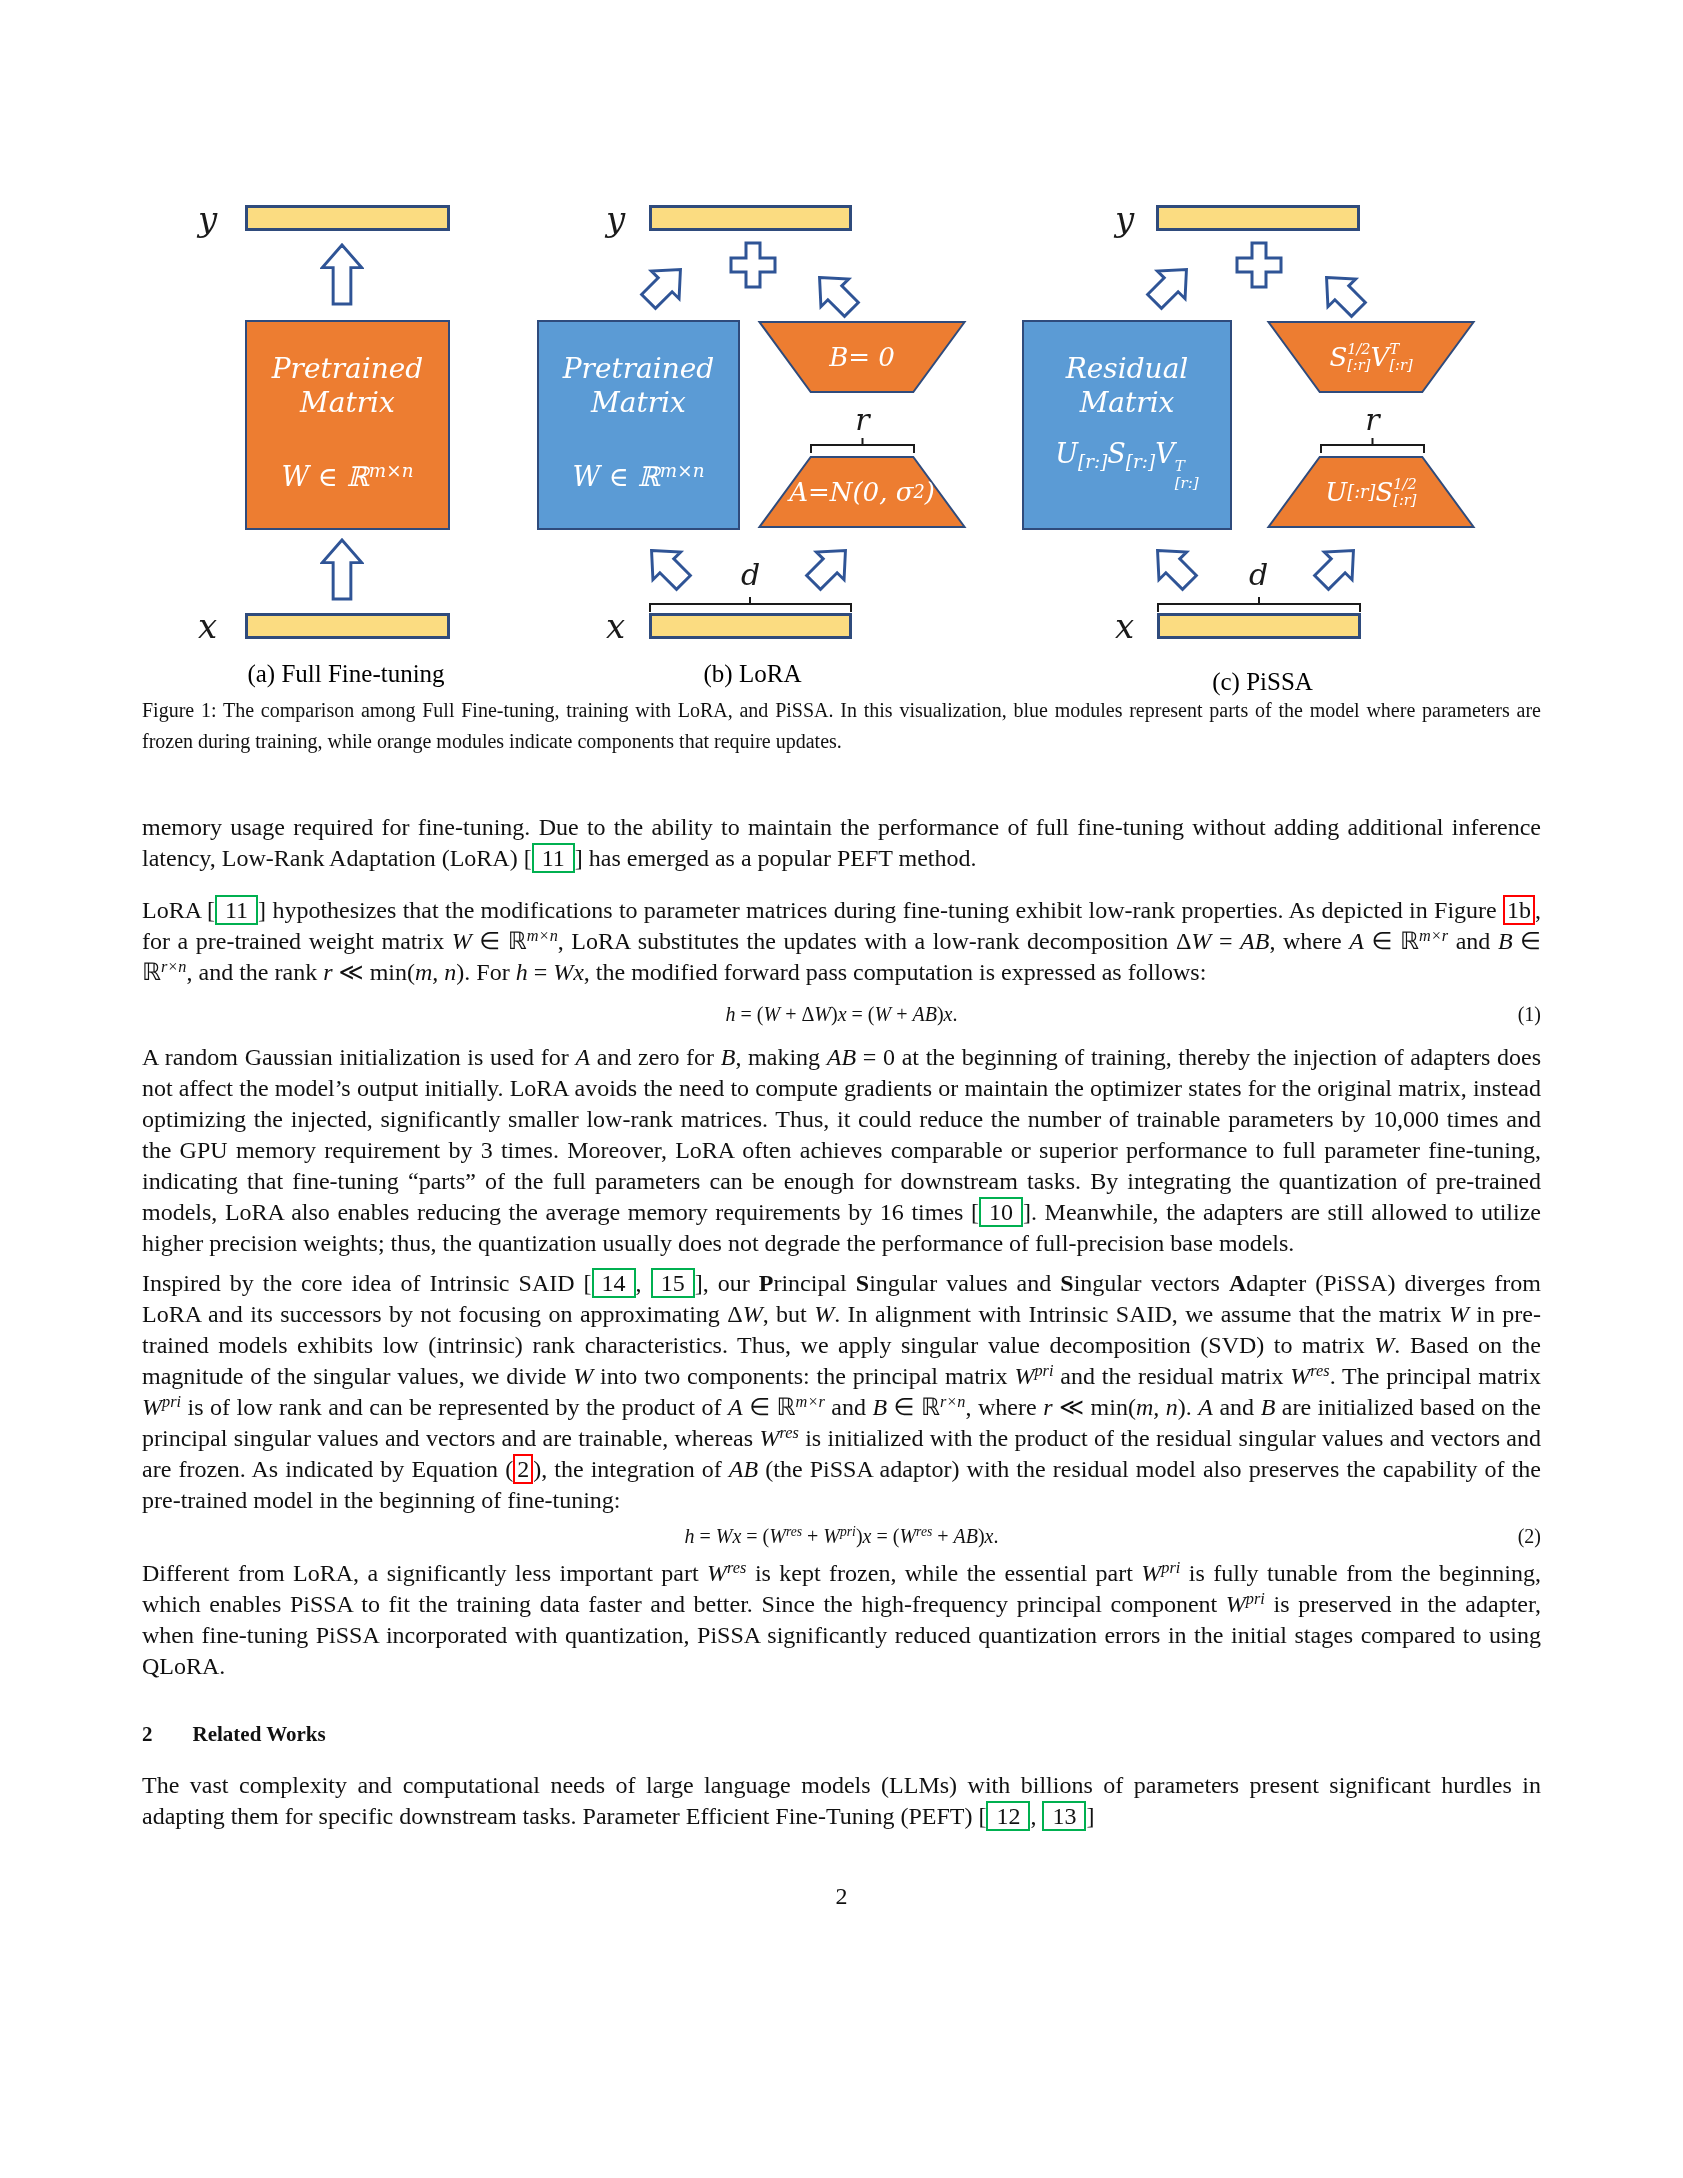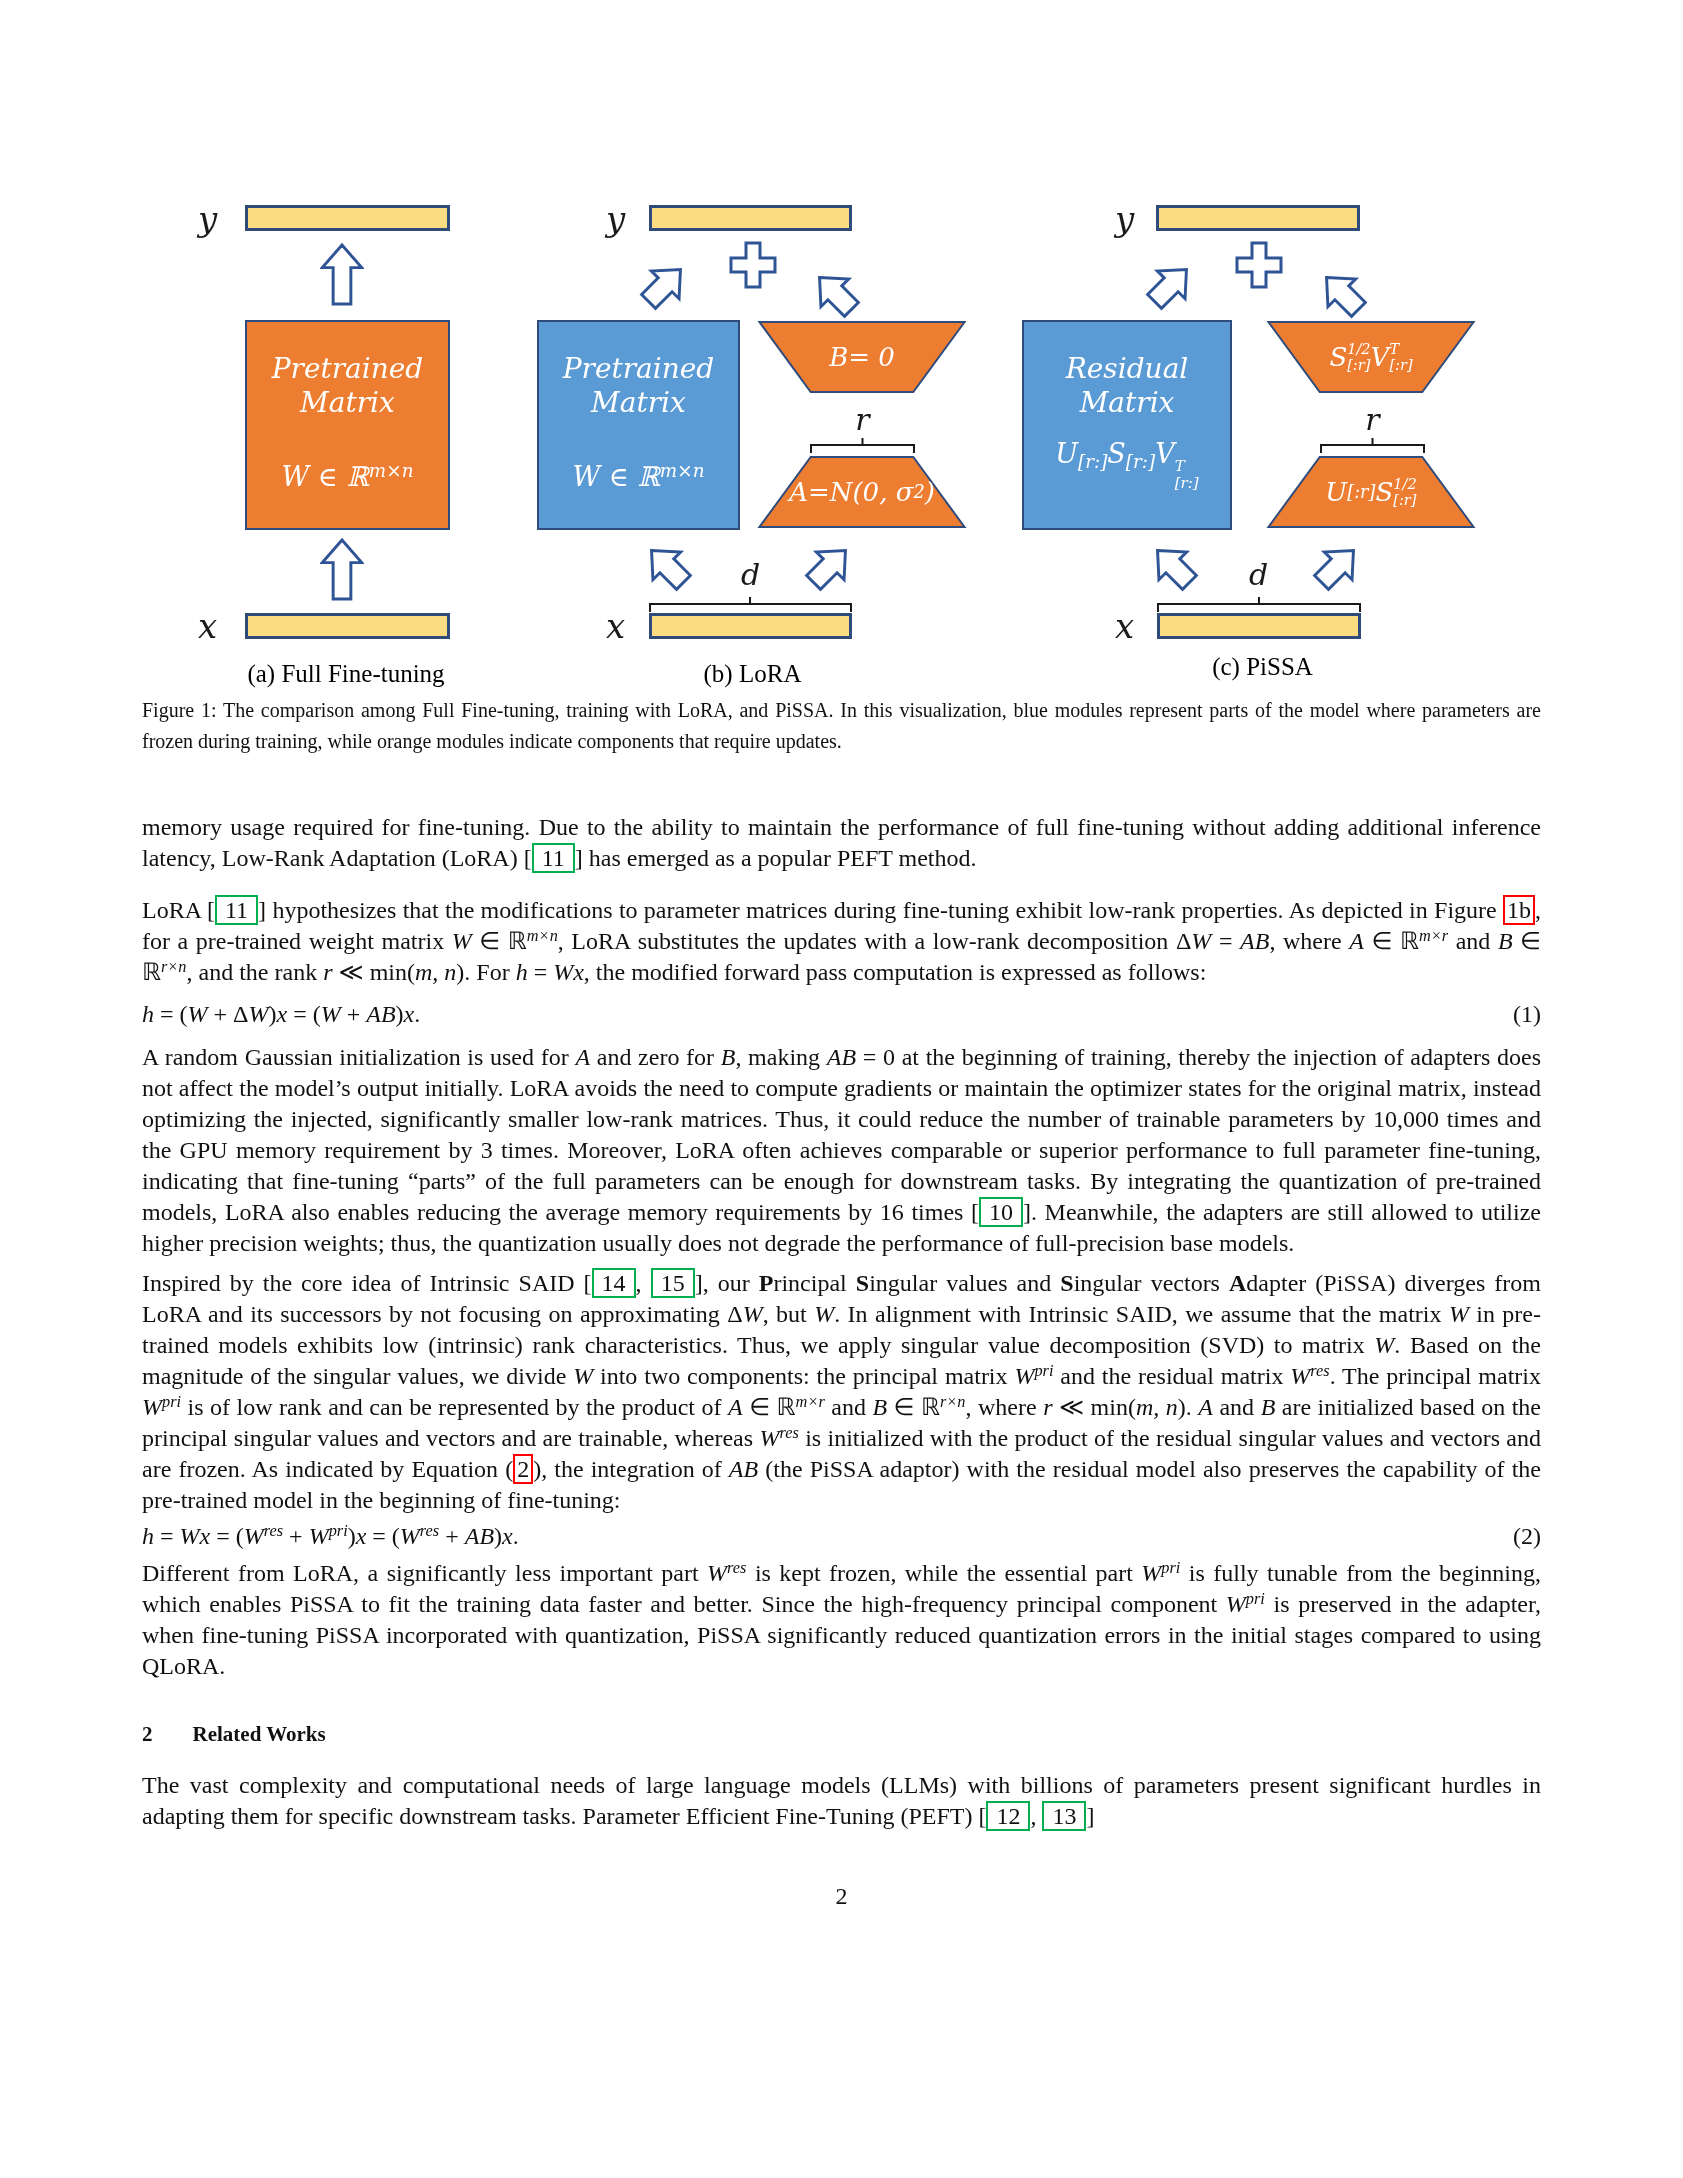--- a/index.html
+++ b/index.html
@@ -27,21 +27,21 @@
   .trap { position:absolute; }
   .trap-label {
     position:absolute; inset:0; display:flex; align-items:center; justify-content:center;
     color:#ffffff; font-family:"DejaVu Serif", serif; font-style:italic; font-size:26px;
   }
   .panel-caption { font-size:25px; color:#000; text-align:center; font-family:"Liberation Serif", serif; }
   
   .content { margin:0 142px; }
   .fig-caption { font-size:20px; line-height:31px; text-align:justify; margin:0; }
   .body-par   { font-size:24px; line-height:31px; text-align:justify; margin:0; }
-  .equation { position:relative; font-size:24px; line-height:40px; height:40px; }
+  .equation { position:relative; font-size:20px; line-height:40px; height:40px; text-align:center; }
   .eq-num { position:absolute; right:0; top:0; }
   h2.section-h { font-size:21px; line-height:36px; margin:0; font-weight:bold; }
   h2.section-h .h-num { margin-right:40px; }
   .page-num { text-align:center; font-size:24px; }
   
   .seg-i { font-style:italic; }
   .seg-b { font-weight:bold; }
   .seg-sup { font-style:italic; font-size:68%; vertical-align:0.5em; line-height:0; }
   .seg-sub { font-style:italic; font-size:68%; vertical-align:-0.25em; line-height:0; }
   .seg-cite { border:2px solid var(--cite_green); padding:0 8px; }
@@ -186,21 +186,21 @@
   </svg>
   <div class="abs rd-label" style="left:1206px; top:408px; width:105px;">d</div>
   <svg class="abs" style="left:1312px; top:392px;" width="51" height="51" viewBox="0 0 52 52">
     <polygon points="26,3 46,25 36,25 36,49 16,49 16,25 6,25" transform="rotate(45 26 26)" style="fill:#ffffff; stroke:var(--arrow); stroke-width:3;"></polygon>
   </svg>
   <svg class="abs" style="left:1157px; top:447px;" width="204" height="18" viewBox="0 0 206 18">
     <path d="M1,16 L1,8 L205,8 L205,16 M103,8 L103,1" style="fill:none; stroke:#1a1a1a; stroke-width:2;"></path>
   </svg>
   <span class="abs axis-label" style="left:1115px; top:457px;">x</span>
   <div class="abs bar" style="left:1157px; top:464px; width:204px; height:26px;"></div>
-  <div class="abs panel-caption" style="left:1099px; top:504px; width:327px;">(c) PiSSA</div>
+  <div class="abs panel-caption" style="left:1099px; top:519px; width:327px;">(c) PiSSA</div>
 
 </div>
 
 <div class="content">
 
   <p class="fig-caption"><span>Figure 1: The comparison among Full Fine-tuning, training with LoRA, and PiSSA. In this visualization, blue modules represent parts of the model where parameters are frozen during training, while orange modules indicate components that require updates.</span></p>
 
   <p class="body-par" style="margin-top:55px;"><span>memory usage required for fine-tuning. Due to the ability to maintain the performance of full fine-tuning without adding additional inference latency, Low-Rank Adaptation (LoRA) [</span><span class="seg-cite">11</span><span>] has emerged as a popular PEFT method.</span></p>
 
   <p class="body-par" style="margin-top:21px;"><span>LoRA [</span><span class="seg-cite">11</span><span>] hypothesizes that the modifications to parameter matrices during fine-tuning exhibit low-rank properties. As depicted in Figure </span><span class="seg-ref">1b</span><span>, for a pre-trained weight matrix </span><span class="seg-i">W</span><span> ∈ ℝ</span><span class="seg-sup">m×n</span><span>, LoRA substitutes the updates with a low-rank decomposition Δ</span><span class="seg-i">W</span><span> = </span><span class="seg-i">AB</span><span>, where </span><span class="seg-i">A</span><span> ∈ ℝ</span><span class="seg-sup">m×r</span><span> and </span><span class="seg-i">B</span><span> ∈ ℝ</span><span class="seg-sup">r×n</span><span>, and the rank </span><span class="seg-i">r</span><span> ≪ min(</span><span class="seg-i">m, n</span><span>). For </span><span class="seg-i">h</span><span> = </span><span class="seg-i">Wx</span><span>, the modified forward pass computation is expressed as follows:</span></p>

